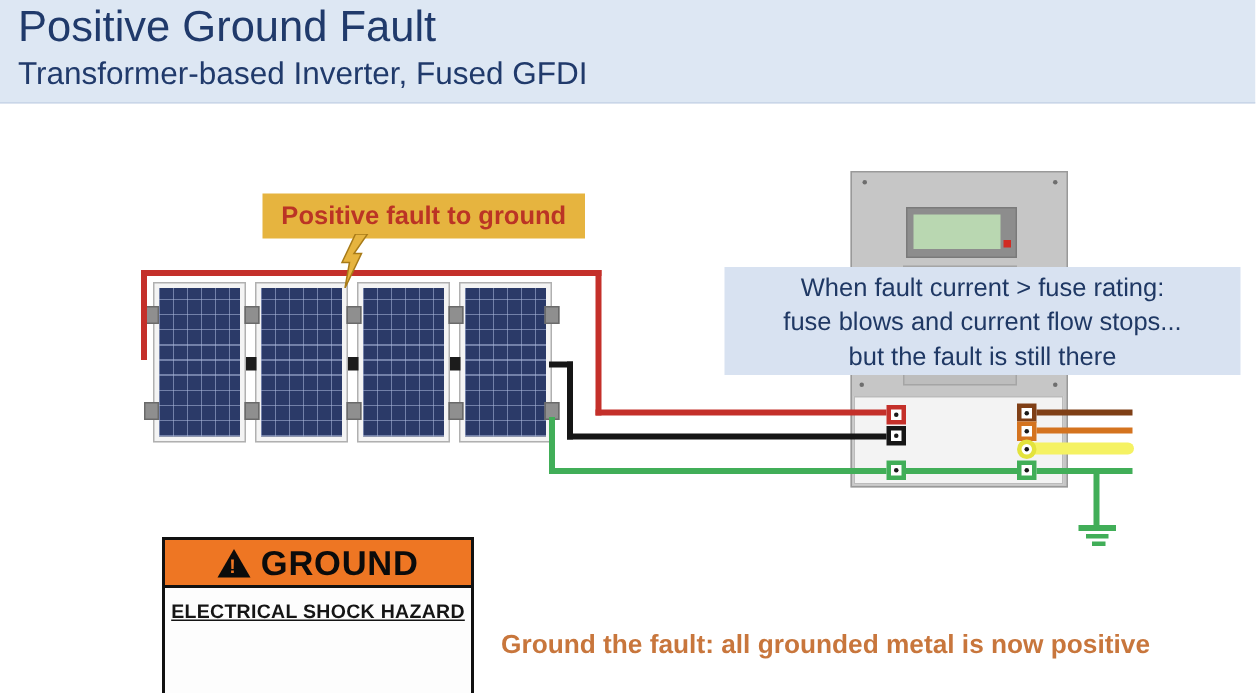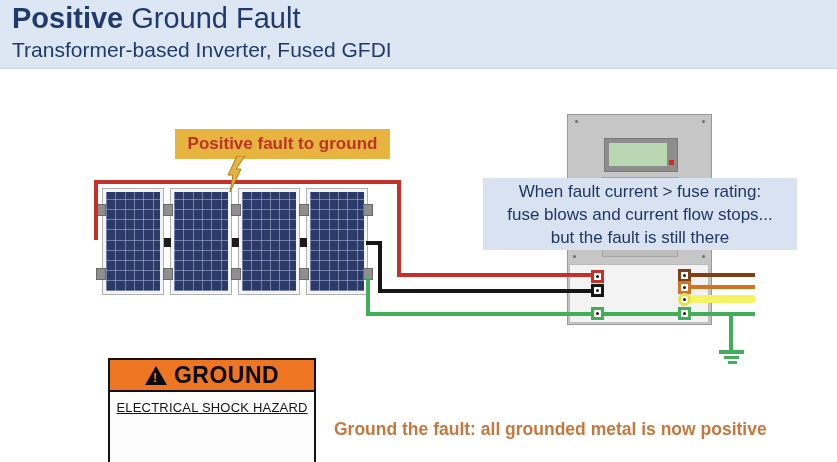--- a/index.html
+++ b/index.html
@@ -10,21 +10,21 @@
     --footer-text:#c8763c;
   }
   html,body{margin:0;padding:0;}
   .stage{position:relative;width:837px;height:462px;background:#ffffff;overflow:hidden;
          font-family:"Liberation Sans",sans-serif;}
   .abs{position:absolute;}
 
   
   .header{left:0;top:0;width:837px;height:68px;background:var(--header-bg);border-bottom:1px solid #c9d6e8;}
   .title{left:12px;top:2px;font-size:29px;color:var(--title-text);white-space:nowrap;}
-  .title .em{font-weight:bold;}
+  .title .em{font-weight:normal;}
   .title .rest{margin-left:8px;}
   .subtitle{left:12px;top:38px;font-size:21px;color:var(--title-text);white-space:nowrap;}
 
   
   .fault-label{left:175px;top:129px;width:215px;height:30px;background:var(--fault-label-bg);
     color:var(--fault-label-text);font-size:17px;font-weight:bold;text-align:center;line-height:30px;z-index:6;}
 
   
   .panel{top:188px;width:62px;height:107px;background:#f4f4f4;border:1px solid #b0b0b0;box-sizing:border-box;z-index:2;}
   .panel .cells{position:absolute;left:3px;top:3px;right:3px;bottom:3px;
@@ -61,34 +61,34 @@
   .lcd-frame{left:36px;top:23px;width:74px;height:34px;background:#8d8d8d;border:1px solid #7a7a7a;box-sizing:border-box;}
   .lcd-screen{left:4px;top:4px;width:58px;height:23px;background:var(--lcd-screen);}
   .lcd-led{right:3px;top:21px;width:5px;height:5px;background:#d12b23;}
   .inset-panel{left:34px;top:62px;width:76px;height:80px;background:#bdbdbd;border:1px solid #a5a5a5;box-sizing:border-box;}
   .terminal-panel{left:1px;top:149px;width:140px;height:59px;background:#f3f3f3;border:1px solid #bbb;box-sizing:border-box;}
 
   
   .gnd{background:var(--ground-wire);z-index:4;}
 
   
-  .note{left:483px;top:178px;width:314px;height:72px;background:var(--note-bg);color:var(--note-text);
+  .note{left:483px;top:178px;width:344px;height:72px;background:var(--note-bg);color:var(--note-text);
     font-size:17px;line-height:23px;text-align:center;padding-top:2px;box-sizing:border-box;z-index:7;}
 
   
   .warning{left:108px;top:358px;width:208px;height:120px;background:#fdfdfd;border:2px solid #111;
     box-sizing:border-box;z-index:6;}
   .warn-head{position:absolute;left:0;top:0;width:100%;height:32px;background:var(--warning-orange);
     border-bottom:2px solid #111;display:flex;align-items:center;justify-content:center;gap:7px;box-sizing:border-box;}
   .warn-title{font-size:23px;font-weight:800;color:#0b0b0b;letter-spacing:.5px;}
   .tri{position:relative;width:0;height:0;border-left:11px solid transparent;border-right:11px solid transparent;
     border-bottom:19px solid #0b0b0b;}
   .tri::after{content:'!';position:absolute;left:-3px;top:4px;color:var(--warning-orange);
     font-size:13px;font-weight:800;}
-  .warn-hazard{position:absolute;left:0;top:40px;width:100%;text-align:center;font-size:13px;font-weight:400;
+  .warn-hazard{position:absolute;left:0;top:40px;width:100%;text-align:center;font-size:13px;font-weight:700;
     color:#151515;text-decoration:underline;letter-spacing:.2px;}
   .warn-body{position:absolute;left:0;top:63px;width:100%;text-align:center;font-size:9.5px;font-weight:700;
     color:#222;line-height:11.5px;}
 
   
   .footer-line{left:334px;font-size:17.5px;font-weight:bold;color:var(--footer-text);white-space:nowrap;z-index:6;}
 </style>
 </head>
 <body>
 

